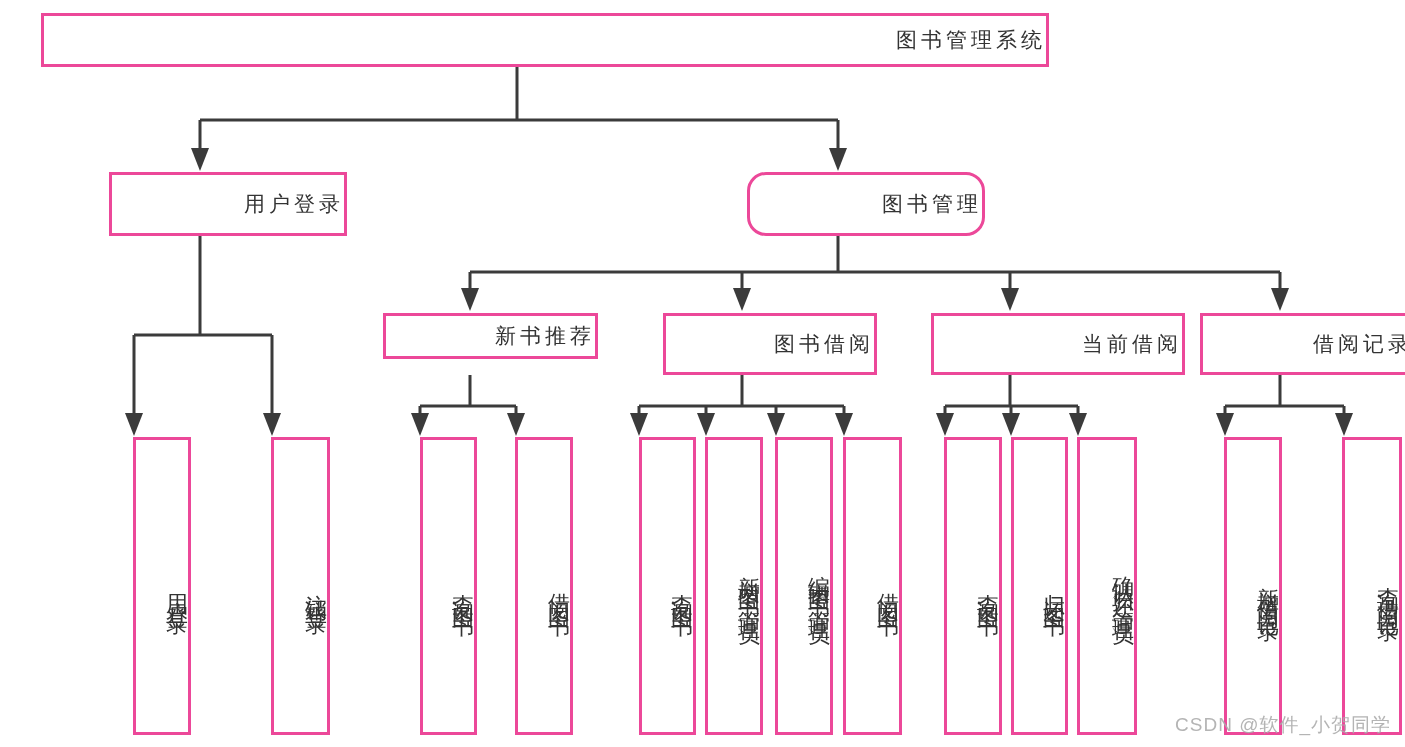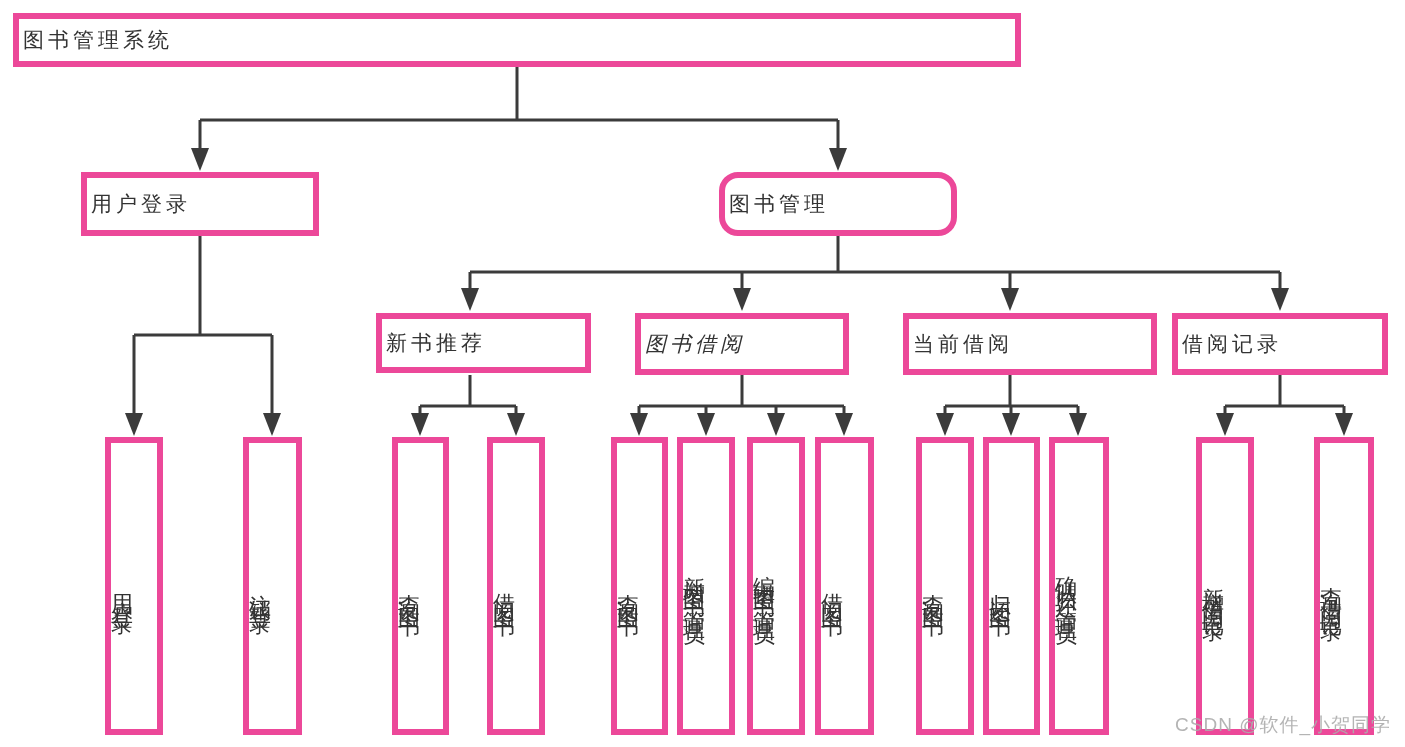--- a/index.html
+++ b/index.html
@@ -9,25 +9,26 @@
     height:747px;
     background:#ffffff;
     overflow:hidden;
     font-family:"Liberation Sans","DejaVu Sans",sans-serif;
     color:#333333;
   }
   .connectors{position:absolute;left:0;top:0;width:1405px;height:747px;}
   .node{
     position:absolute;
     background:#ffffff;
-    border:6px solid #ec4899;
+    border:3px solid #ec4899;
     box-sizing:border-box;
     display:flex;
     align-items:center;
-    justify-content:flex-start;
+    justify-content:flex-end;
+    margin-left:28px;
   }
   .node.h .label{
     font-size:21px;
     letter-spacing:4px;
     padding-left:4px;
     white-space:nowrap;
   }
   .node.v .label{
     writing-mode:vertical-rl;
     text-orientation:mixed;
@@ -35,22 +36,22 @@
     letter-spacing:7px;
     padding-top:7px;
     line-height:1;
   }
   
   .b-root{left:13px;top:13px;width:1008px;height:54px;}
   
   .b-user-login{left:81px;top:172px;width:238px;height:64px;}
   .b-book-mgmt{left:719px;top:172px;width:238px;height:64px;border-radius:19px;}
   
-  .b-new-rec{left:376px;top:313px;width:215px;height:60px;}
-  .b-book-borrow{left:635px;top:313px;width:214px;height:62px;font-style:italic;}
+  .b-new-rec{left:355px;top:313px;width:215px;height:46px;}
+  .b-book-borrow{left:635px;top:313px;width:214px;height:62px;}
   .b-current-borrow{left:903px;top:313px;width:254px;height:62px;}
   .b-borrow-records{left:1172px;top:313px;width:216px;height:62px;}
   
   .leaf{top:437px;height:298px;}
   .b-ul-0{left:105px;width:58px;}
   .b-ul-1{left:243px;width:59px;}
   .b-nr-0{left:392px;width:57px;}
   .b-nr-1{left:487px;width:58px;}
   .b-bb-0{left:611px;width:57px;}
   .b-bb-1{left:677px;width:58px;}

